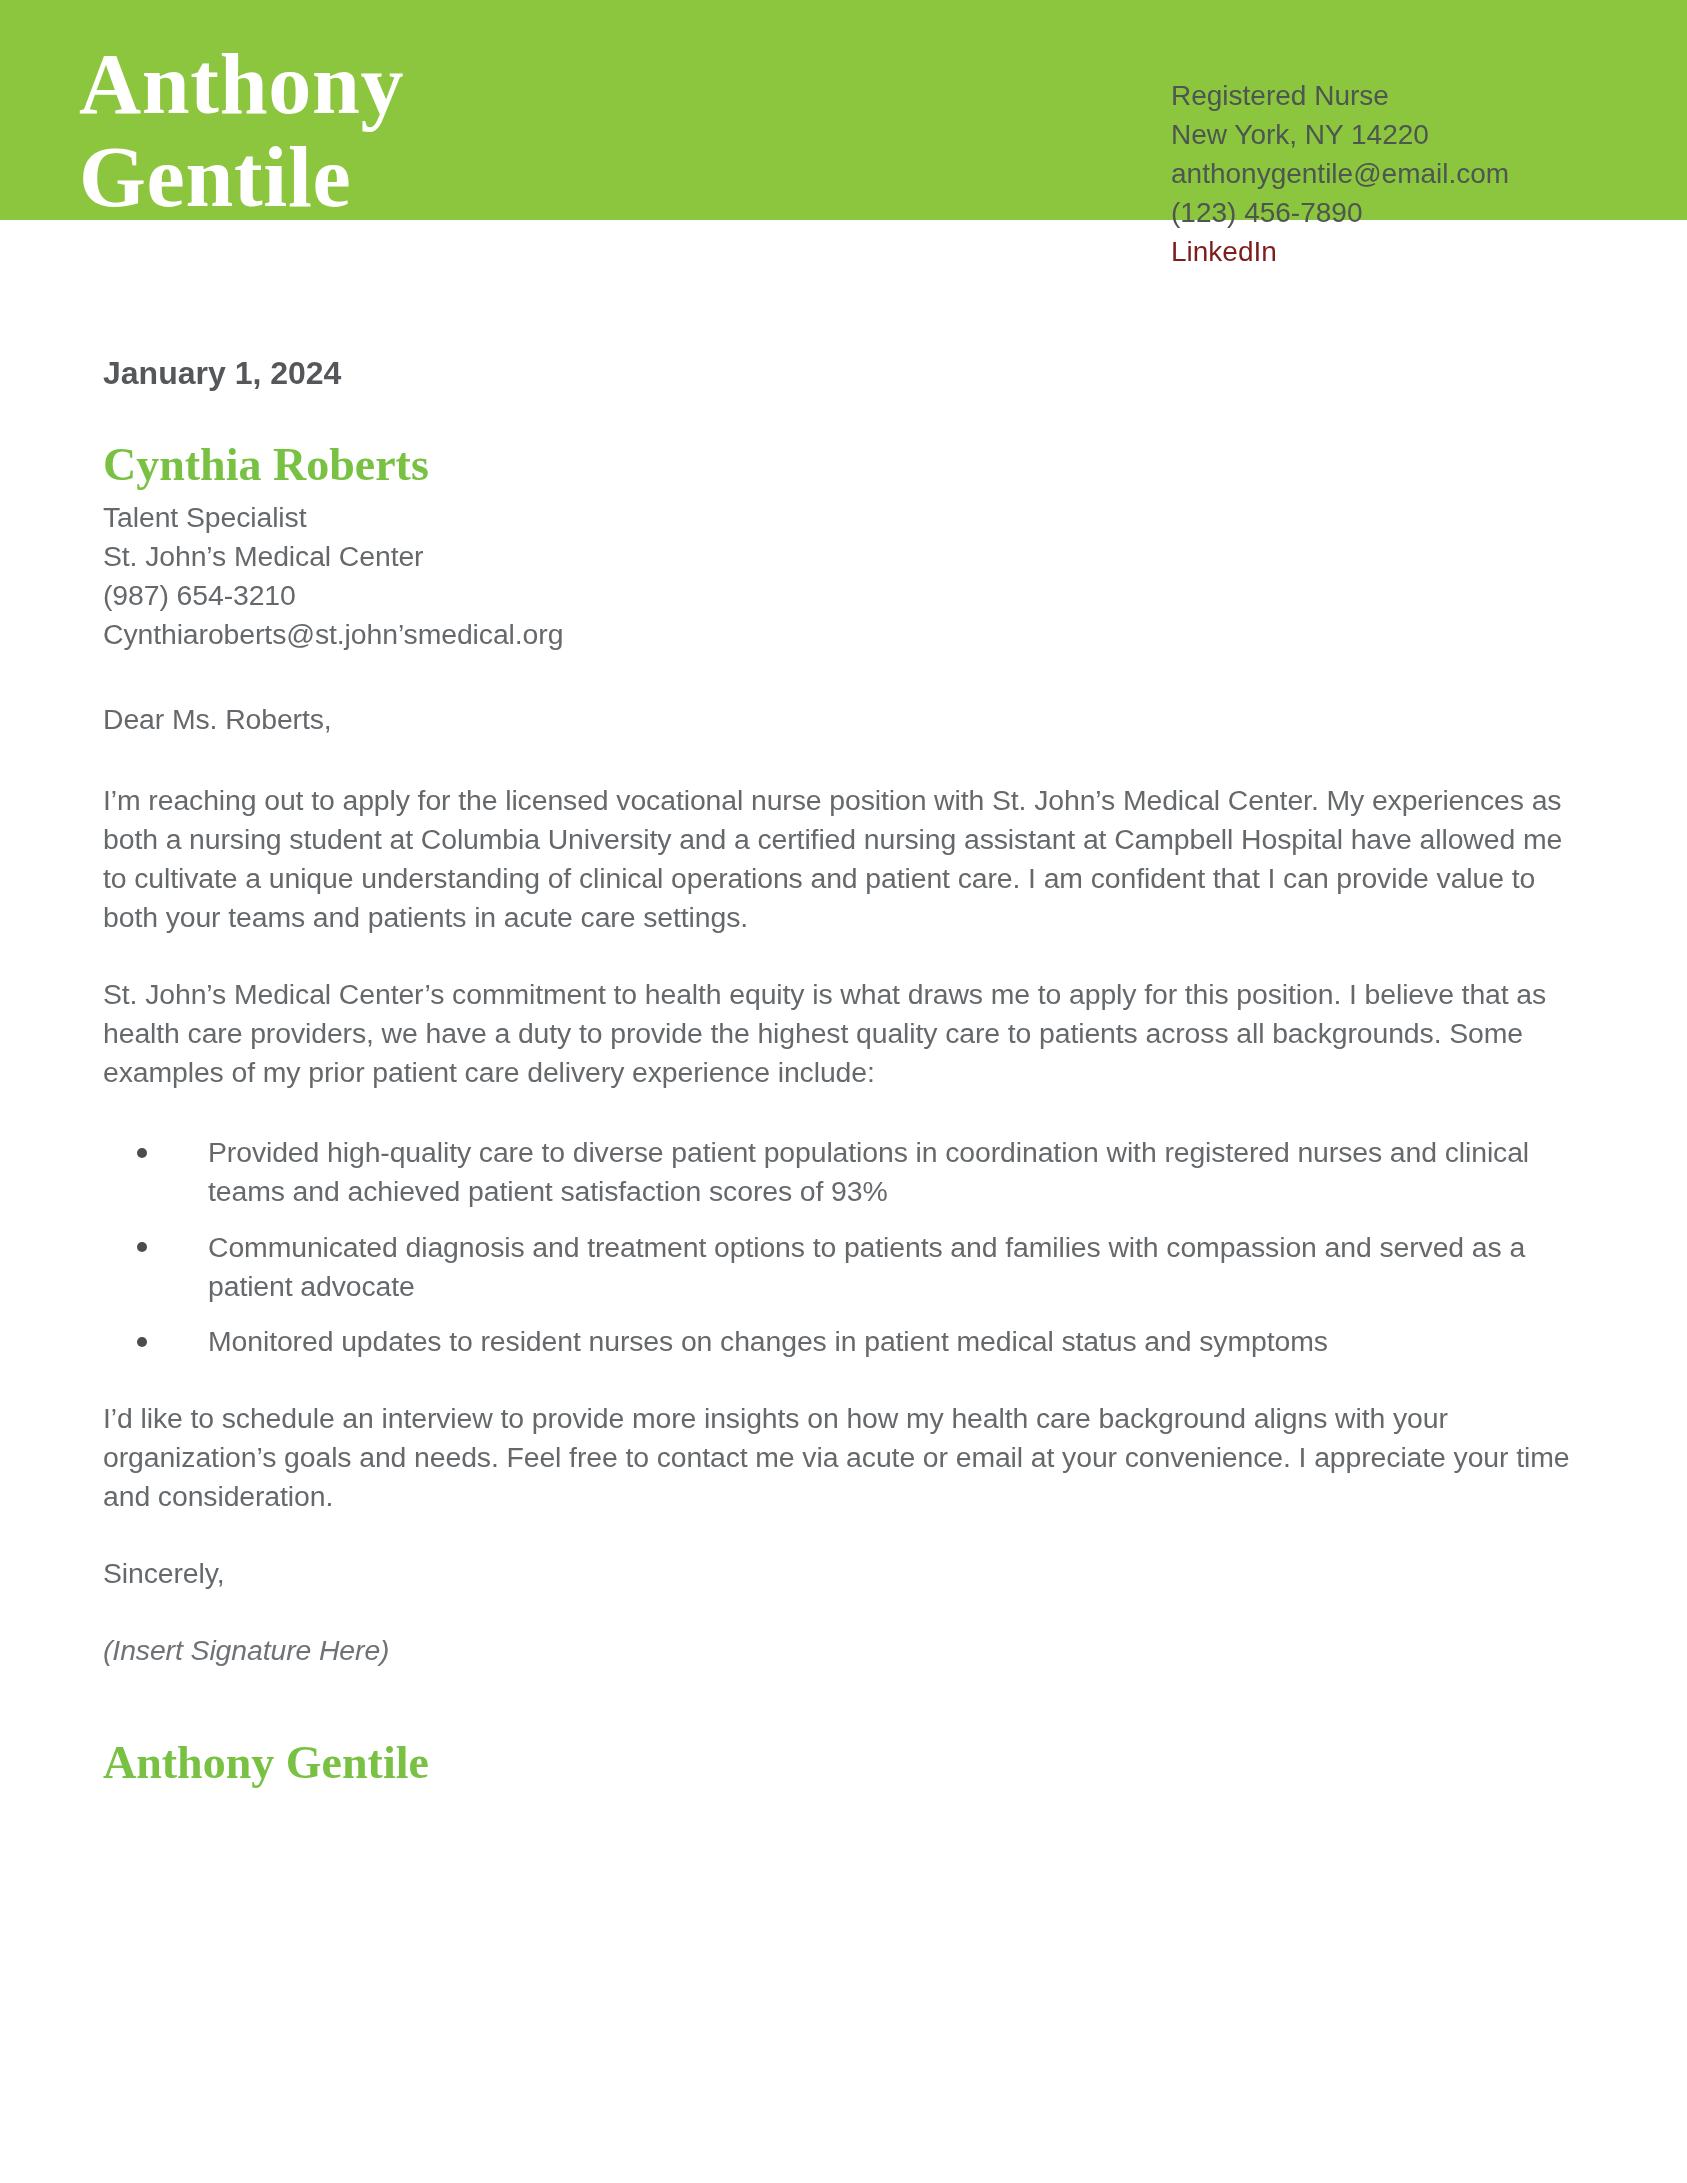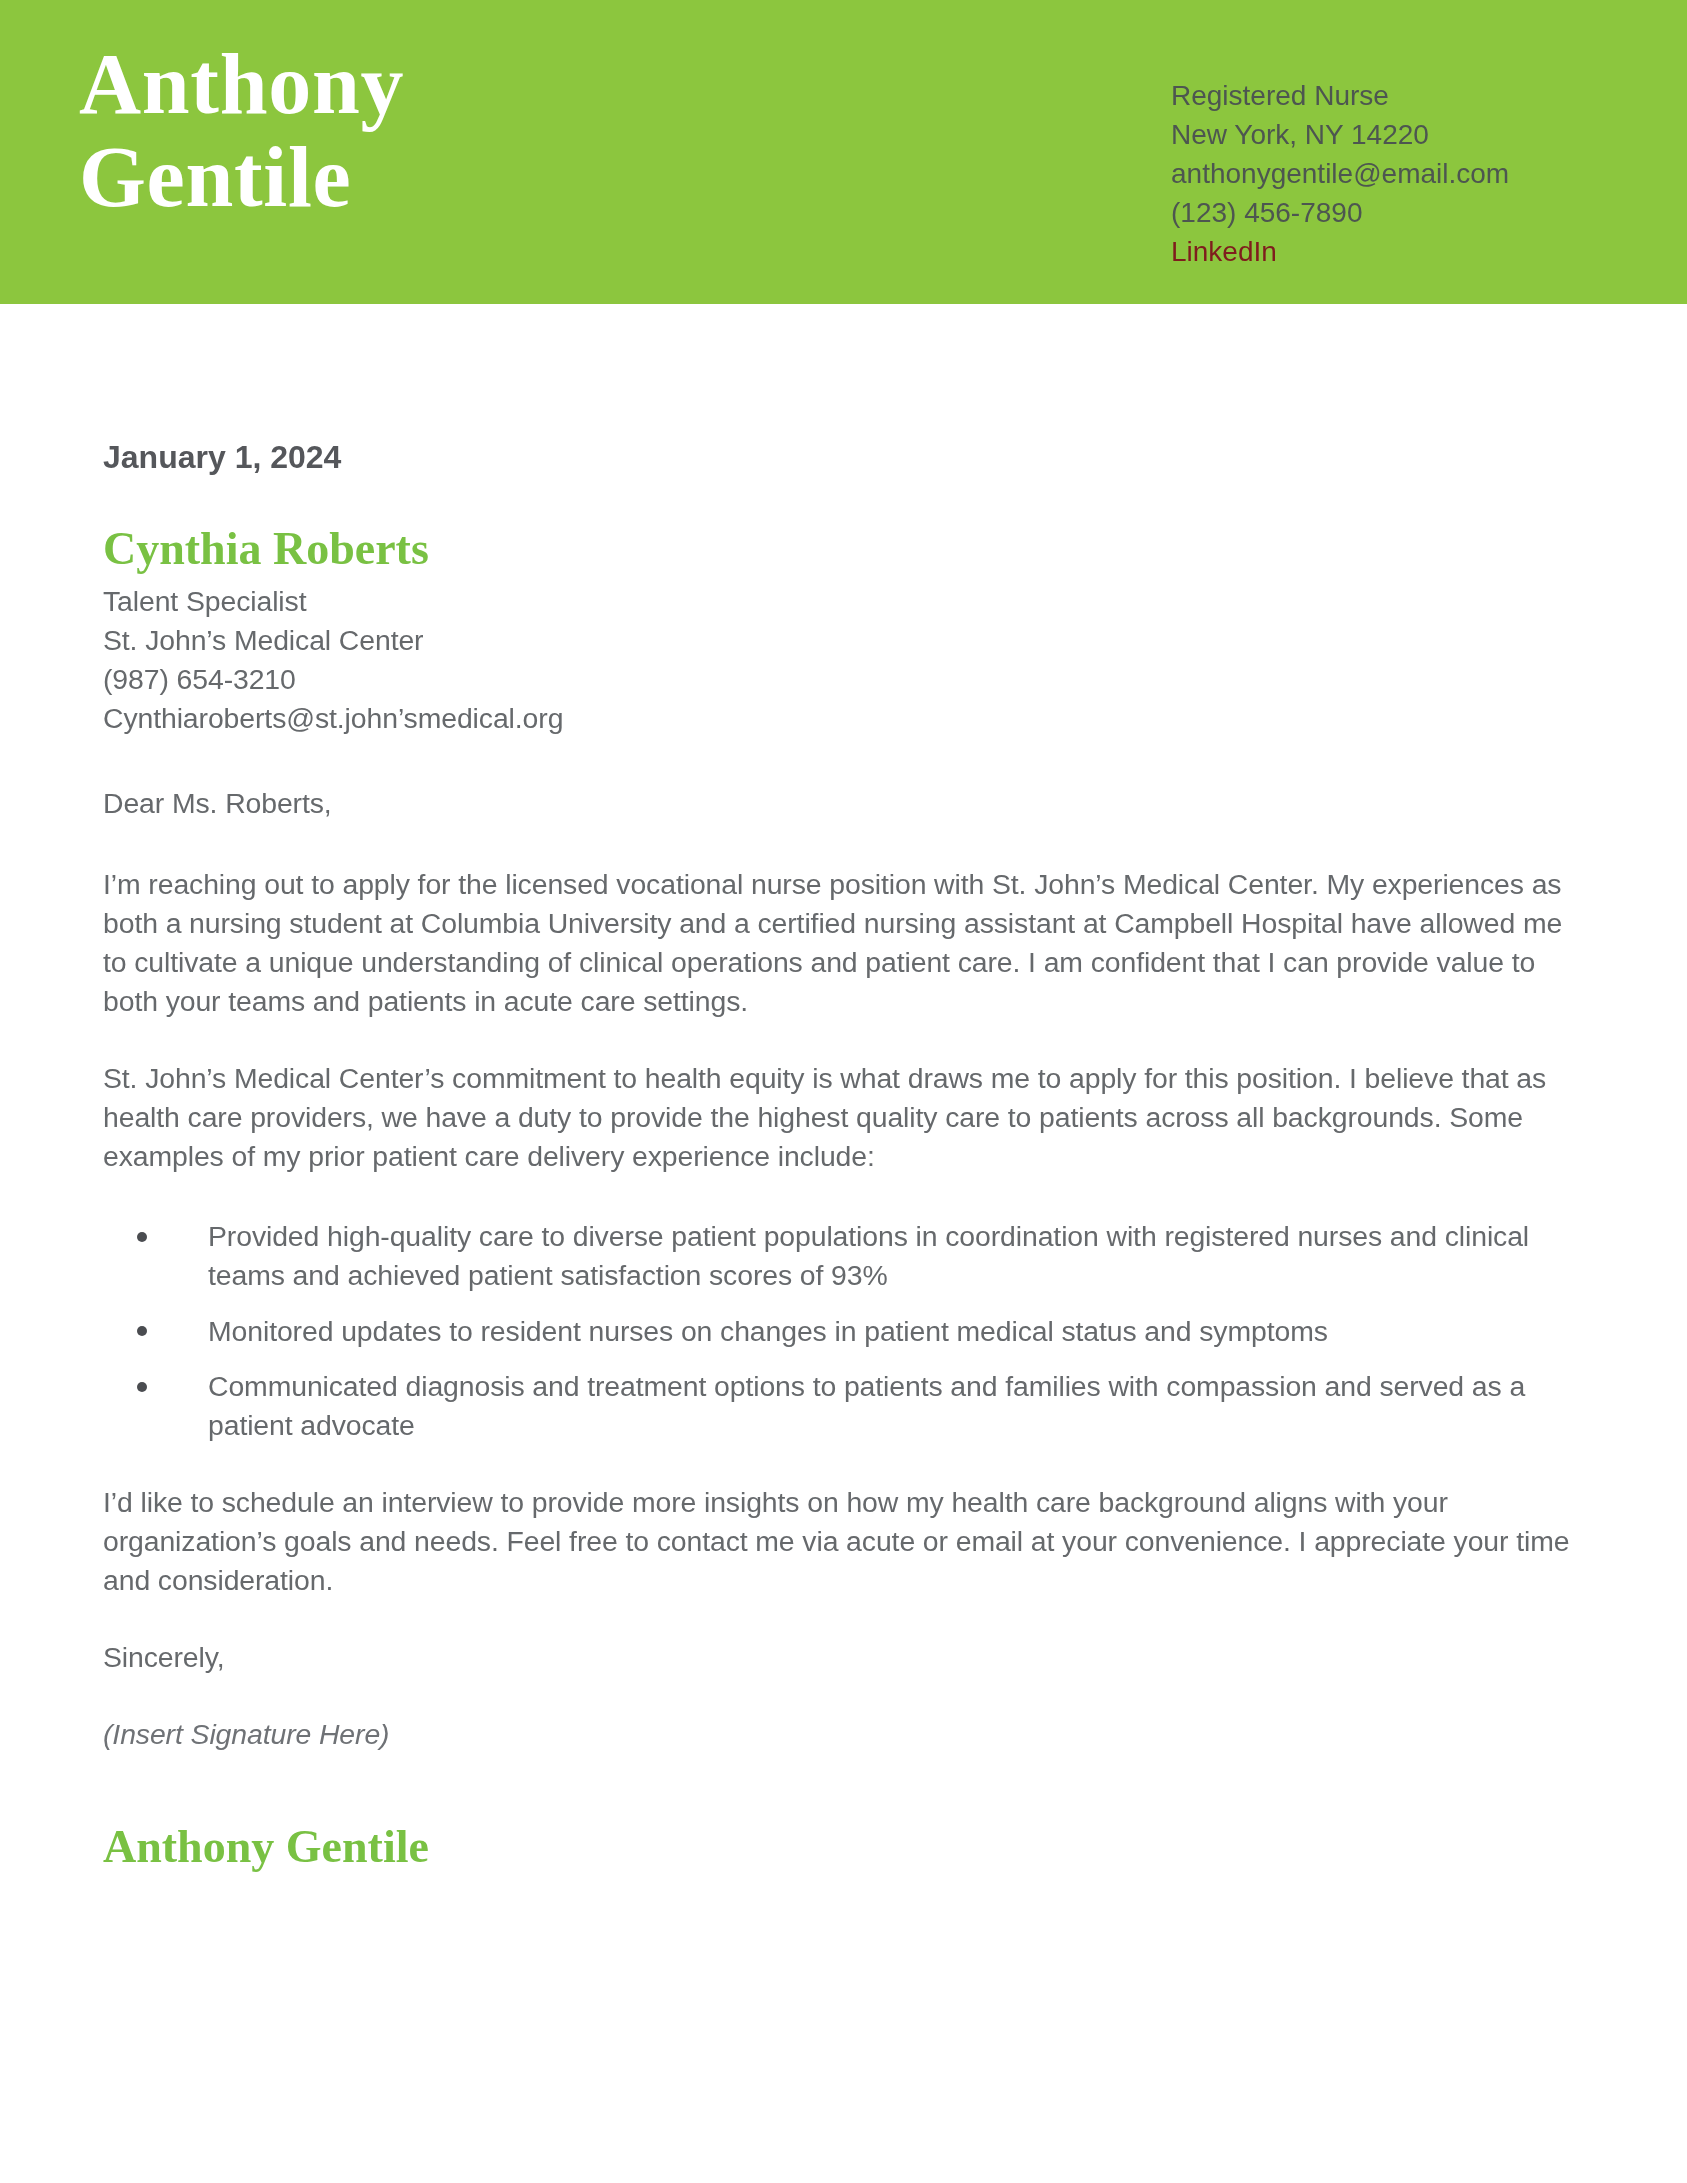--- a/index.html
+++ b/index.html
@@ -9,21 +9,21 @@
     background: #ffffff;
     font-family: "Liberation Sans", sans-serif;
     position: relative;
     overflow: hidden;
   }
 
   
   .band {
     position: relative;
     width: 100%;
-    height: 304px;
+    height: 220px;
     background: #8cc63e;
   }
   .applicant-name {
     position: absolute;
     left: 79px;
     top: 38px;
     font-family: "Liberation Serif", serif;
     font-weight: bold;
     font-size: 86px;
     line-height: 93px;
@@ -140,22 +140,22 @@
     <div>Cynthiaroberts@st.john’smedical.org</div>
   </div>
 
   <p class="greeting">Dear Ms. Roberts,</p>
 
   <p class="para p1">I’m reaching out to apply for the licensed vocational nurse position with St. John’s Medical Center. My experiences as both a nursing student at Columbia University and a certified nursing assistant at Campbell Hospital have allowed me to cultivate a unique understanding of clinical operations and patient care. I am confident that I can provide value to both your teams and patients in acute care settings.</p>
   <p class="para p2">St. John’s Medical Center’s commitment to health equity is what draws me to apply for this position. I believe that as health care providers, we have a duty to provide the highest quality care to patients across all backgrounds. Some examples of my prior patient care delivery experience include:</p>
 
   <ul class="bullets">
     <li>Provided high-quality care to diverse patient populations in coordination with registered nurses and clinical teams and achieved patient satisfaction scores of 93%</li>
+    <li>Communicated diagnosis and treatment options to patients and families with compassion and served as a patient advocate</li>
     <li>Monitored updates to resident nurses on changes in patient medical status and symptoms</li>
-    <li>Communicated diagnosis and treatment options to patients and families with compassion and served as a patient advocate</li>
   </ul>
 
   <p class="para closing">I’d like to schedule an interview to provide more insights on how my health care background aligns with your organization’s goals and needs. Feel free to contact me via acute or email at your convenience. I appreciate your time and consideration.</p>
 
   <p class="signoff">Sincerely,</p>
   <p class="sig-note">(Insert Signature Here)</p>
   <h2 class="signature-name">Anthony Gentile</h2>
 </main>
 
 

